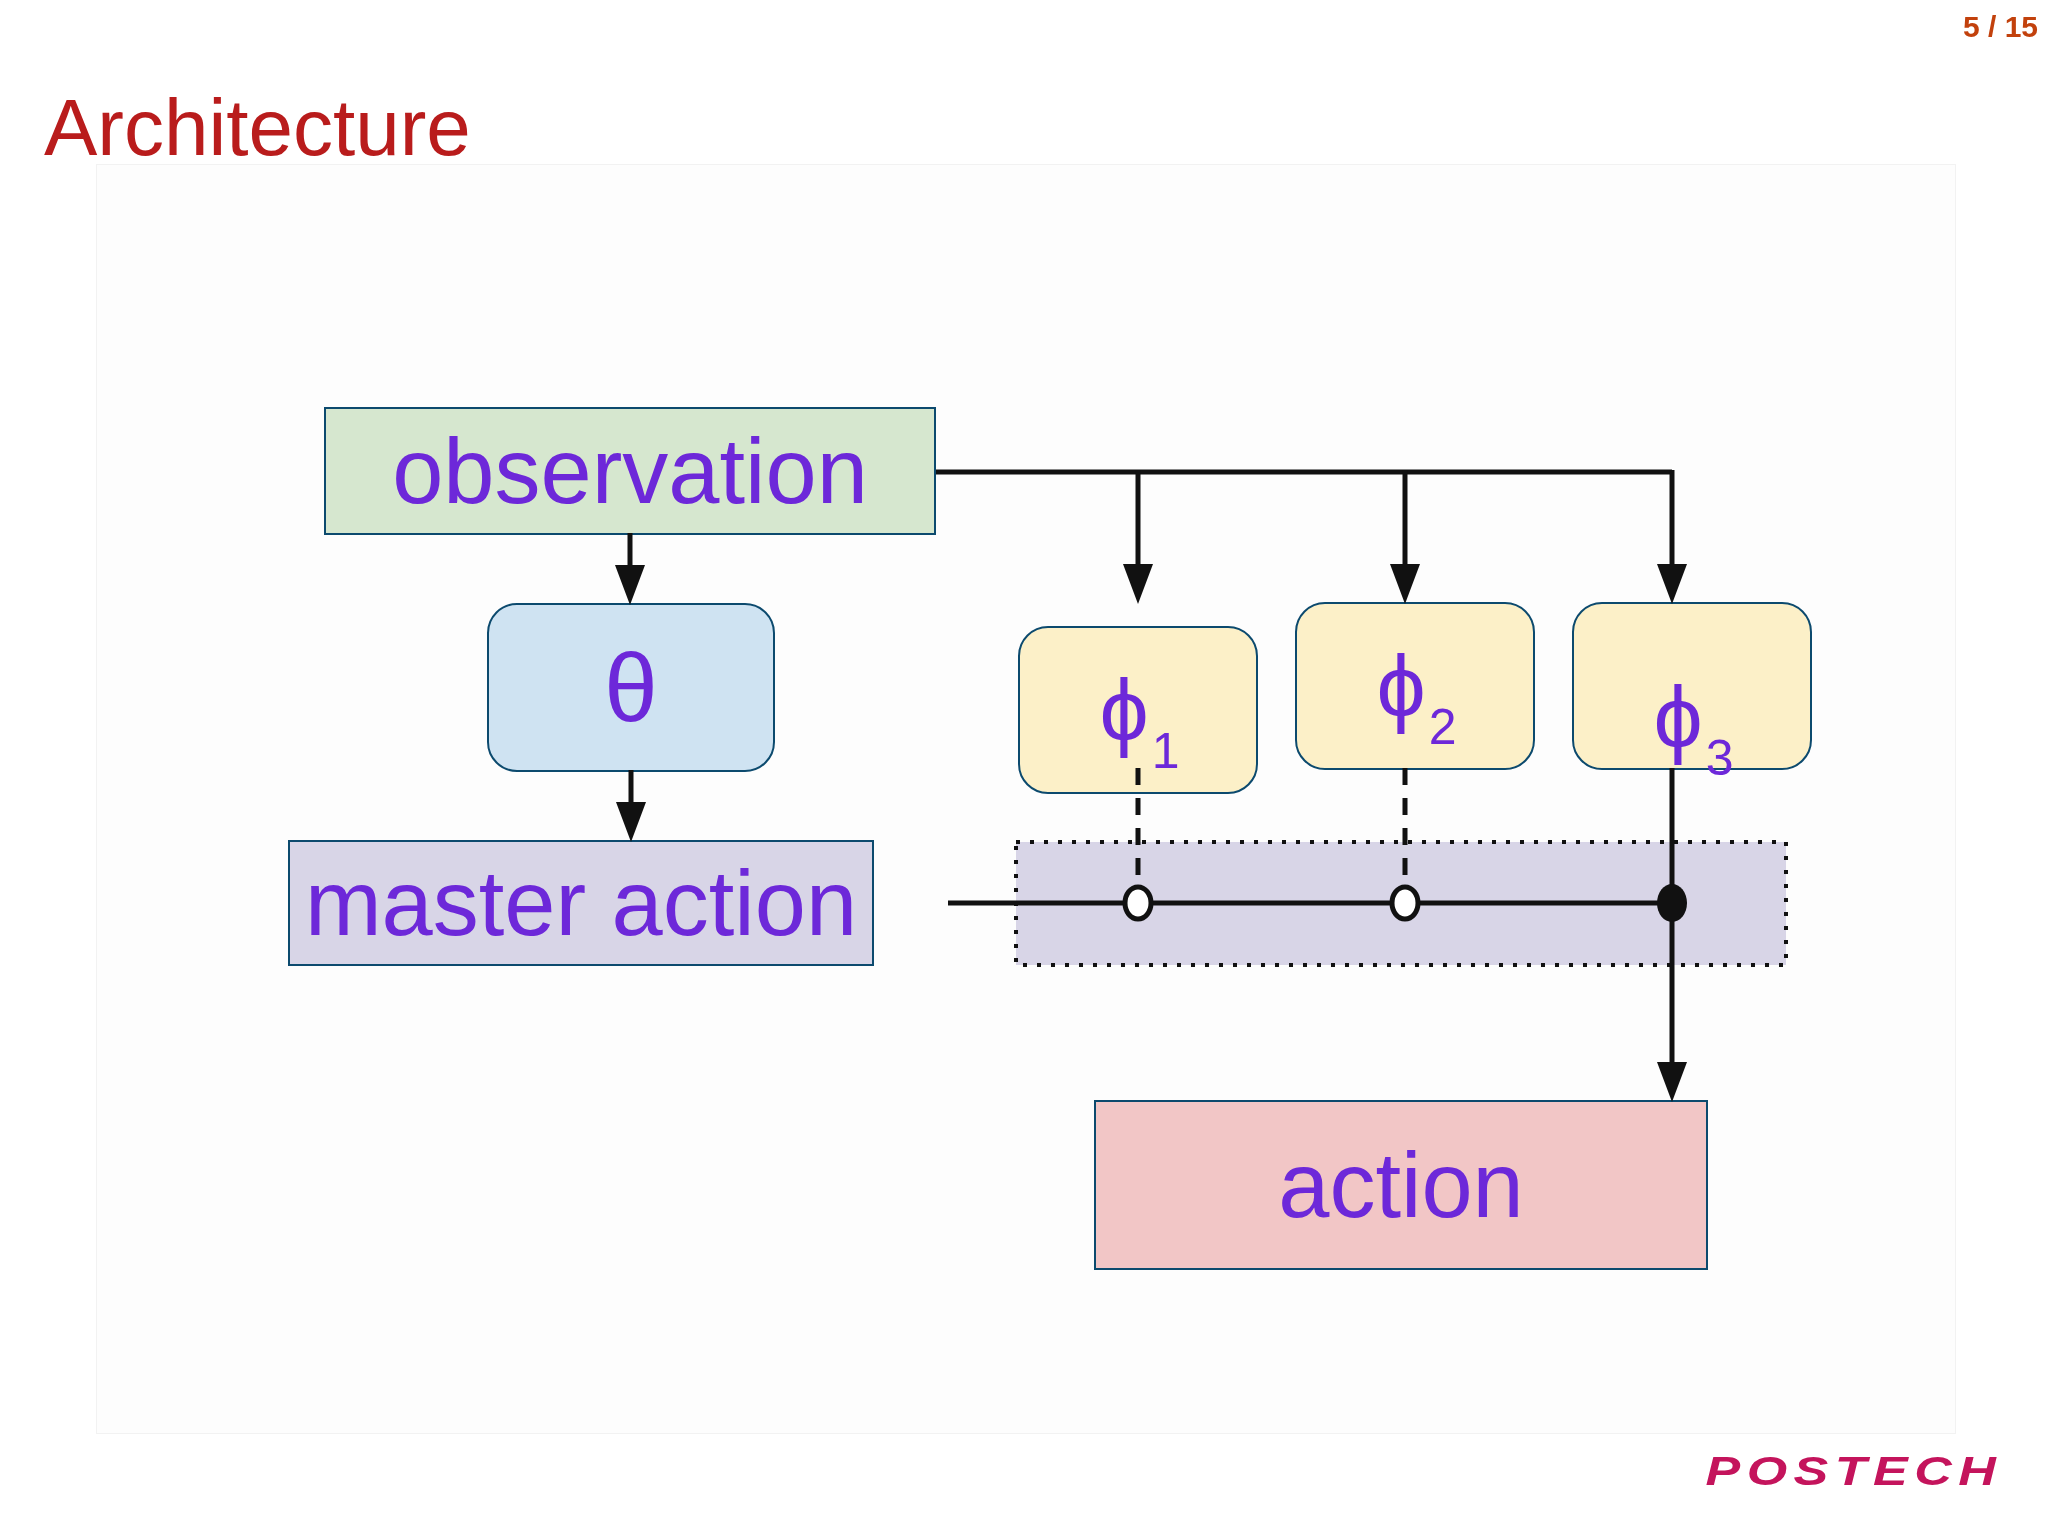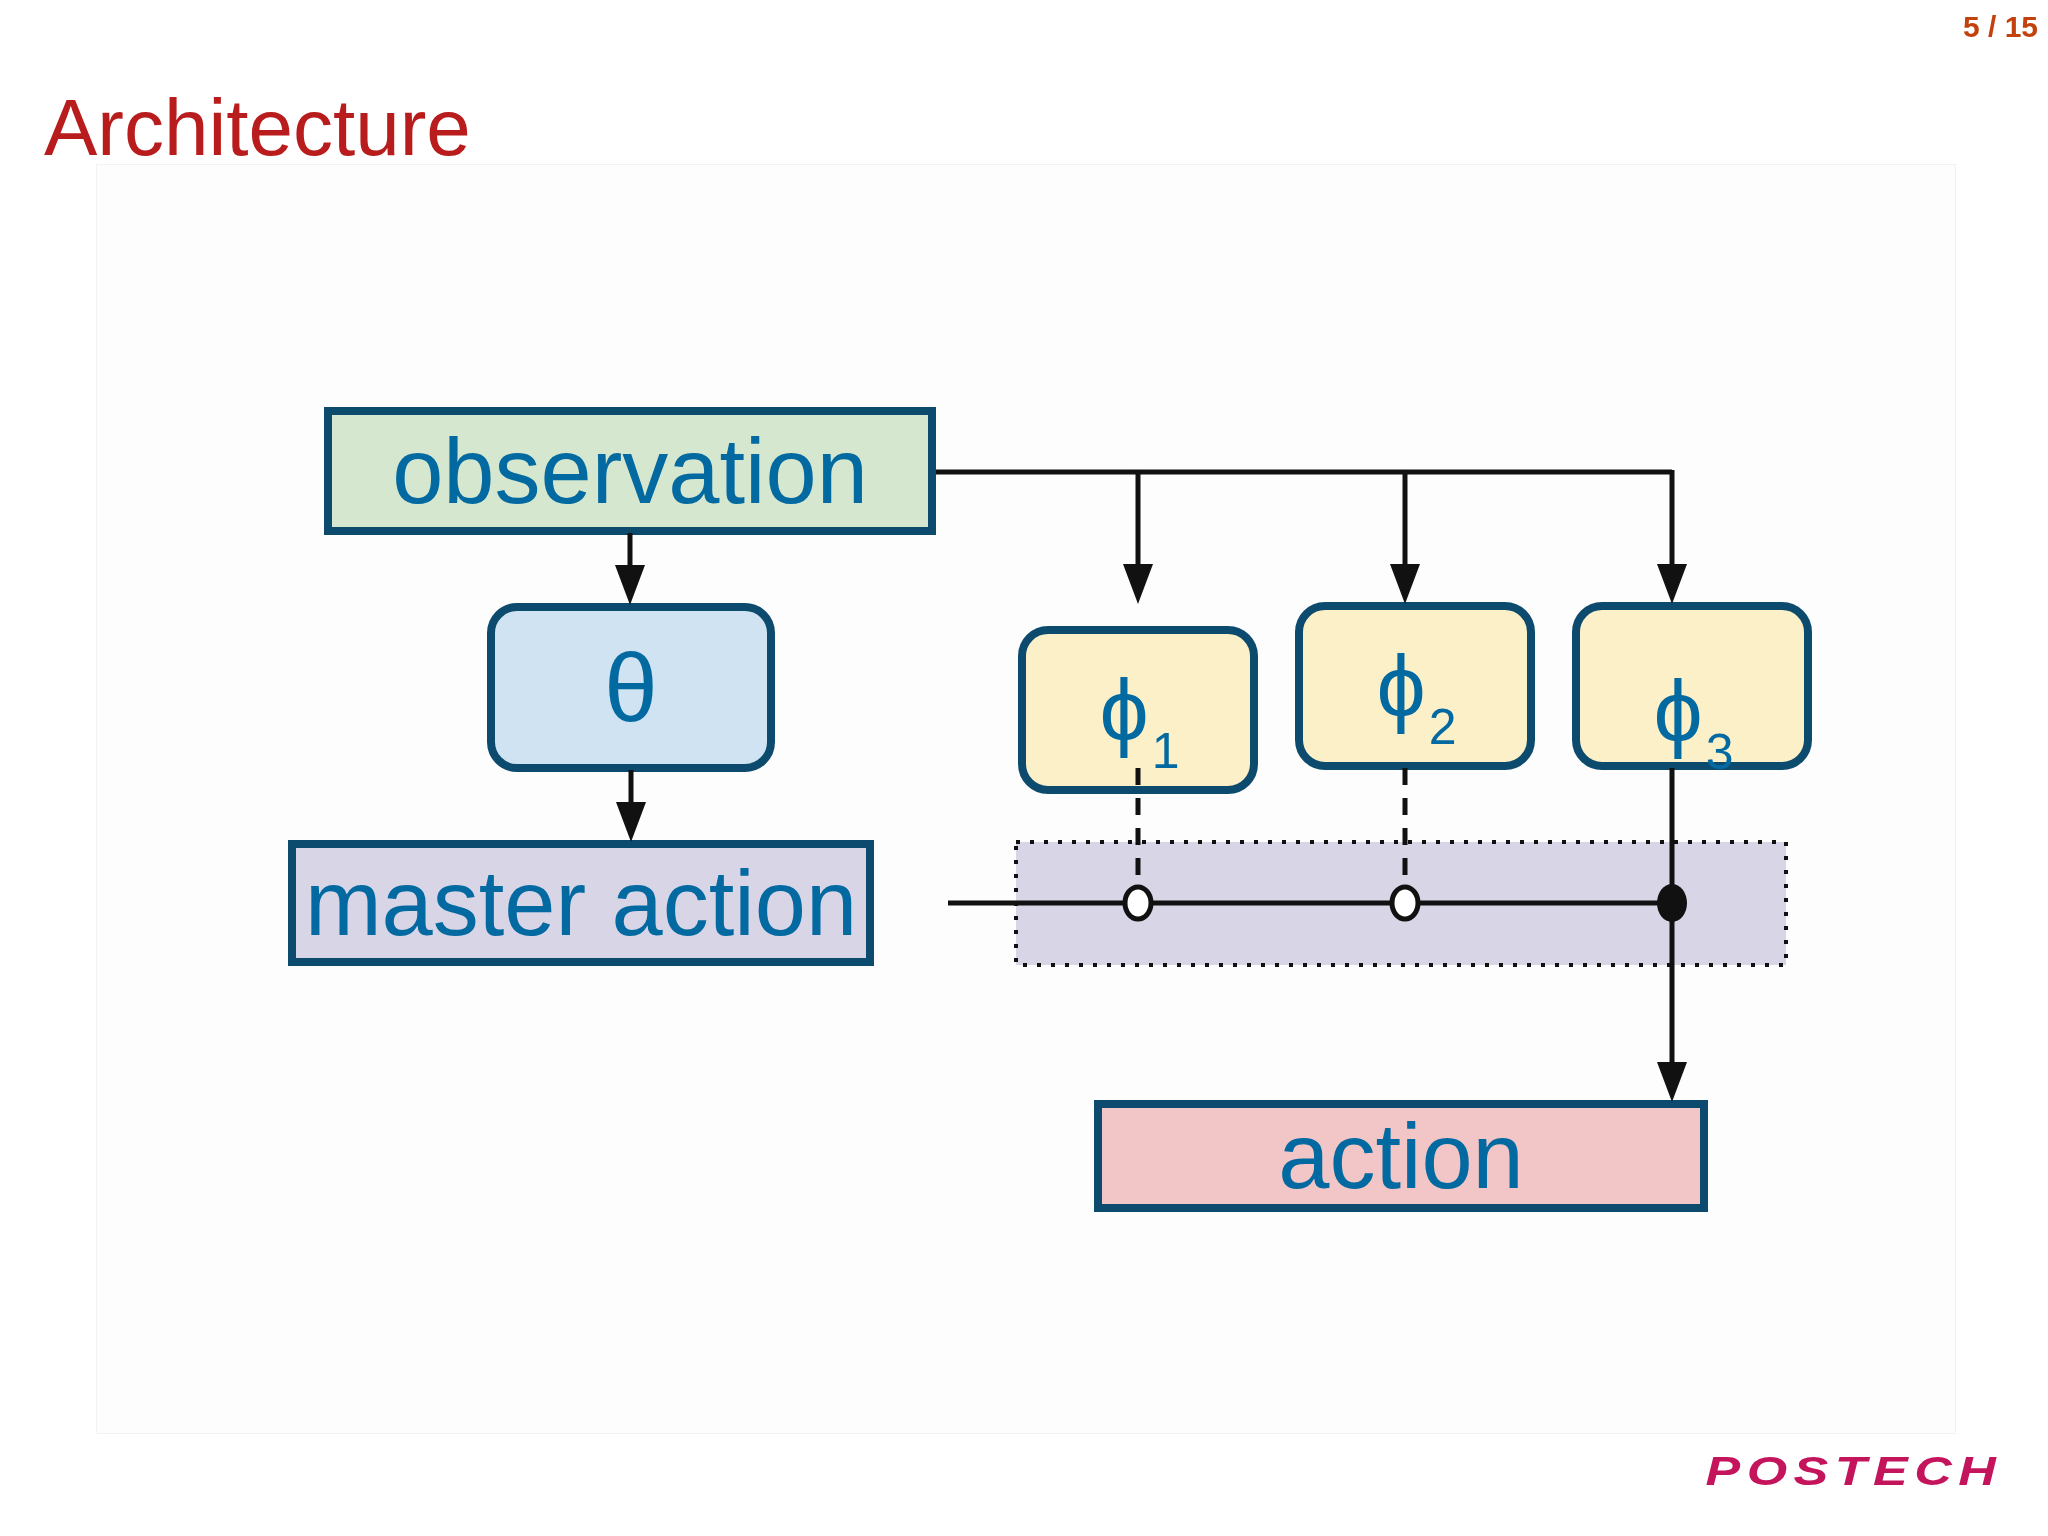--- a/index.html
+++ b/index.html
@@ -19,32 +19,32 @@
     position:absolute;left:44px;top:88px;margin:0;
     font-size:80px;font-weight:400;line-height:80px;
     color:#b91c1c;letter-spacing:0px;
   }
   .figure-backdrop{
     position:absolute;left:96px;top:164px;width:1858px;height:1268px;
     background:#fdfdfd;border:1px solid #f2f2f2;
   }
   .box{
     position:absolute;box-sizing:border-box;
-    border:8px solid #0c4a6e;
+    border:2px solid #0c4a6e;
     display:flex;align-items:center;justify-content:center;
-    color:#0369a1;
+    color:#6d28d9;
   }
   .node-observation{left:324px;top:407px;width:612px;height:128px;background:#d6e7cf;font-size:92px;}
   .node-theta{left:487px;top:603px;width:288px;height:169px;background:#cfe3f2;border-radius:30px;font-size:96px;}
   .node-phi{top:602px;width:240px;height:168px;background:#fcf0c8;border-radius:30px;font-size:88px;}
   .node-phi1{left:1018px;margin-top:24px;}
   .node-phi2{left:1295px;text-align:center;}
   .node-phi3{left:1572px;align-items:flex-end;}
   .node-master{left:288px;top:840px;width:586px;height:126px;background:#d8d5e7;font-size:92px;}
-  .node-action{left:1094px;top:1100px;width:614px;height:112px;background:#f2c6c6;font-size:92px;}
+  .node-action{left:1094px;top:1100px;width:614px;height:170px;background:#f2c6c6;font-size:92px;}
   .phi-sub{font-size:50px;position:relative;top:28px;left:3px;}
   .connector-layer{
     position:absolute;left:0;top:0;width:2048px;height:1536px;
     pointer-events:none;
   }
   .logo{
     position:absolute;right:46px;bottom:42px;
     font-size:40px;font-weight:800;font-style:italic;
     letter-spacing:5px;color:#c4145c;
     transform:scaleX(1.3);transform-origin:right center;

